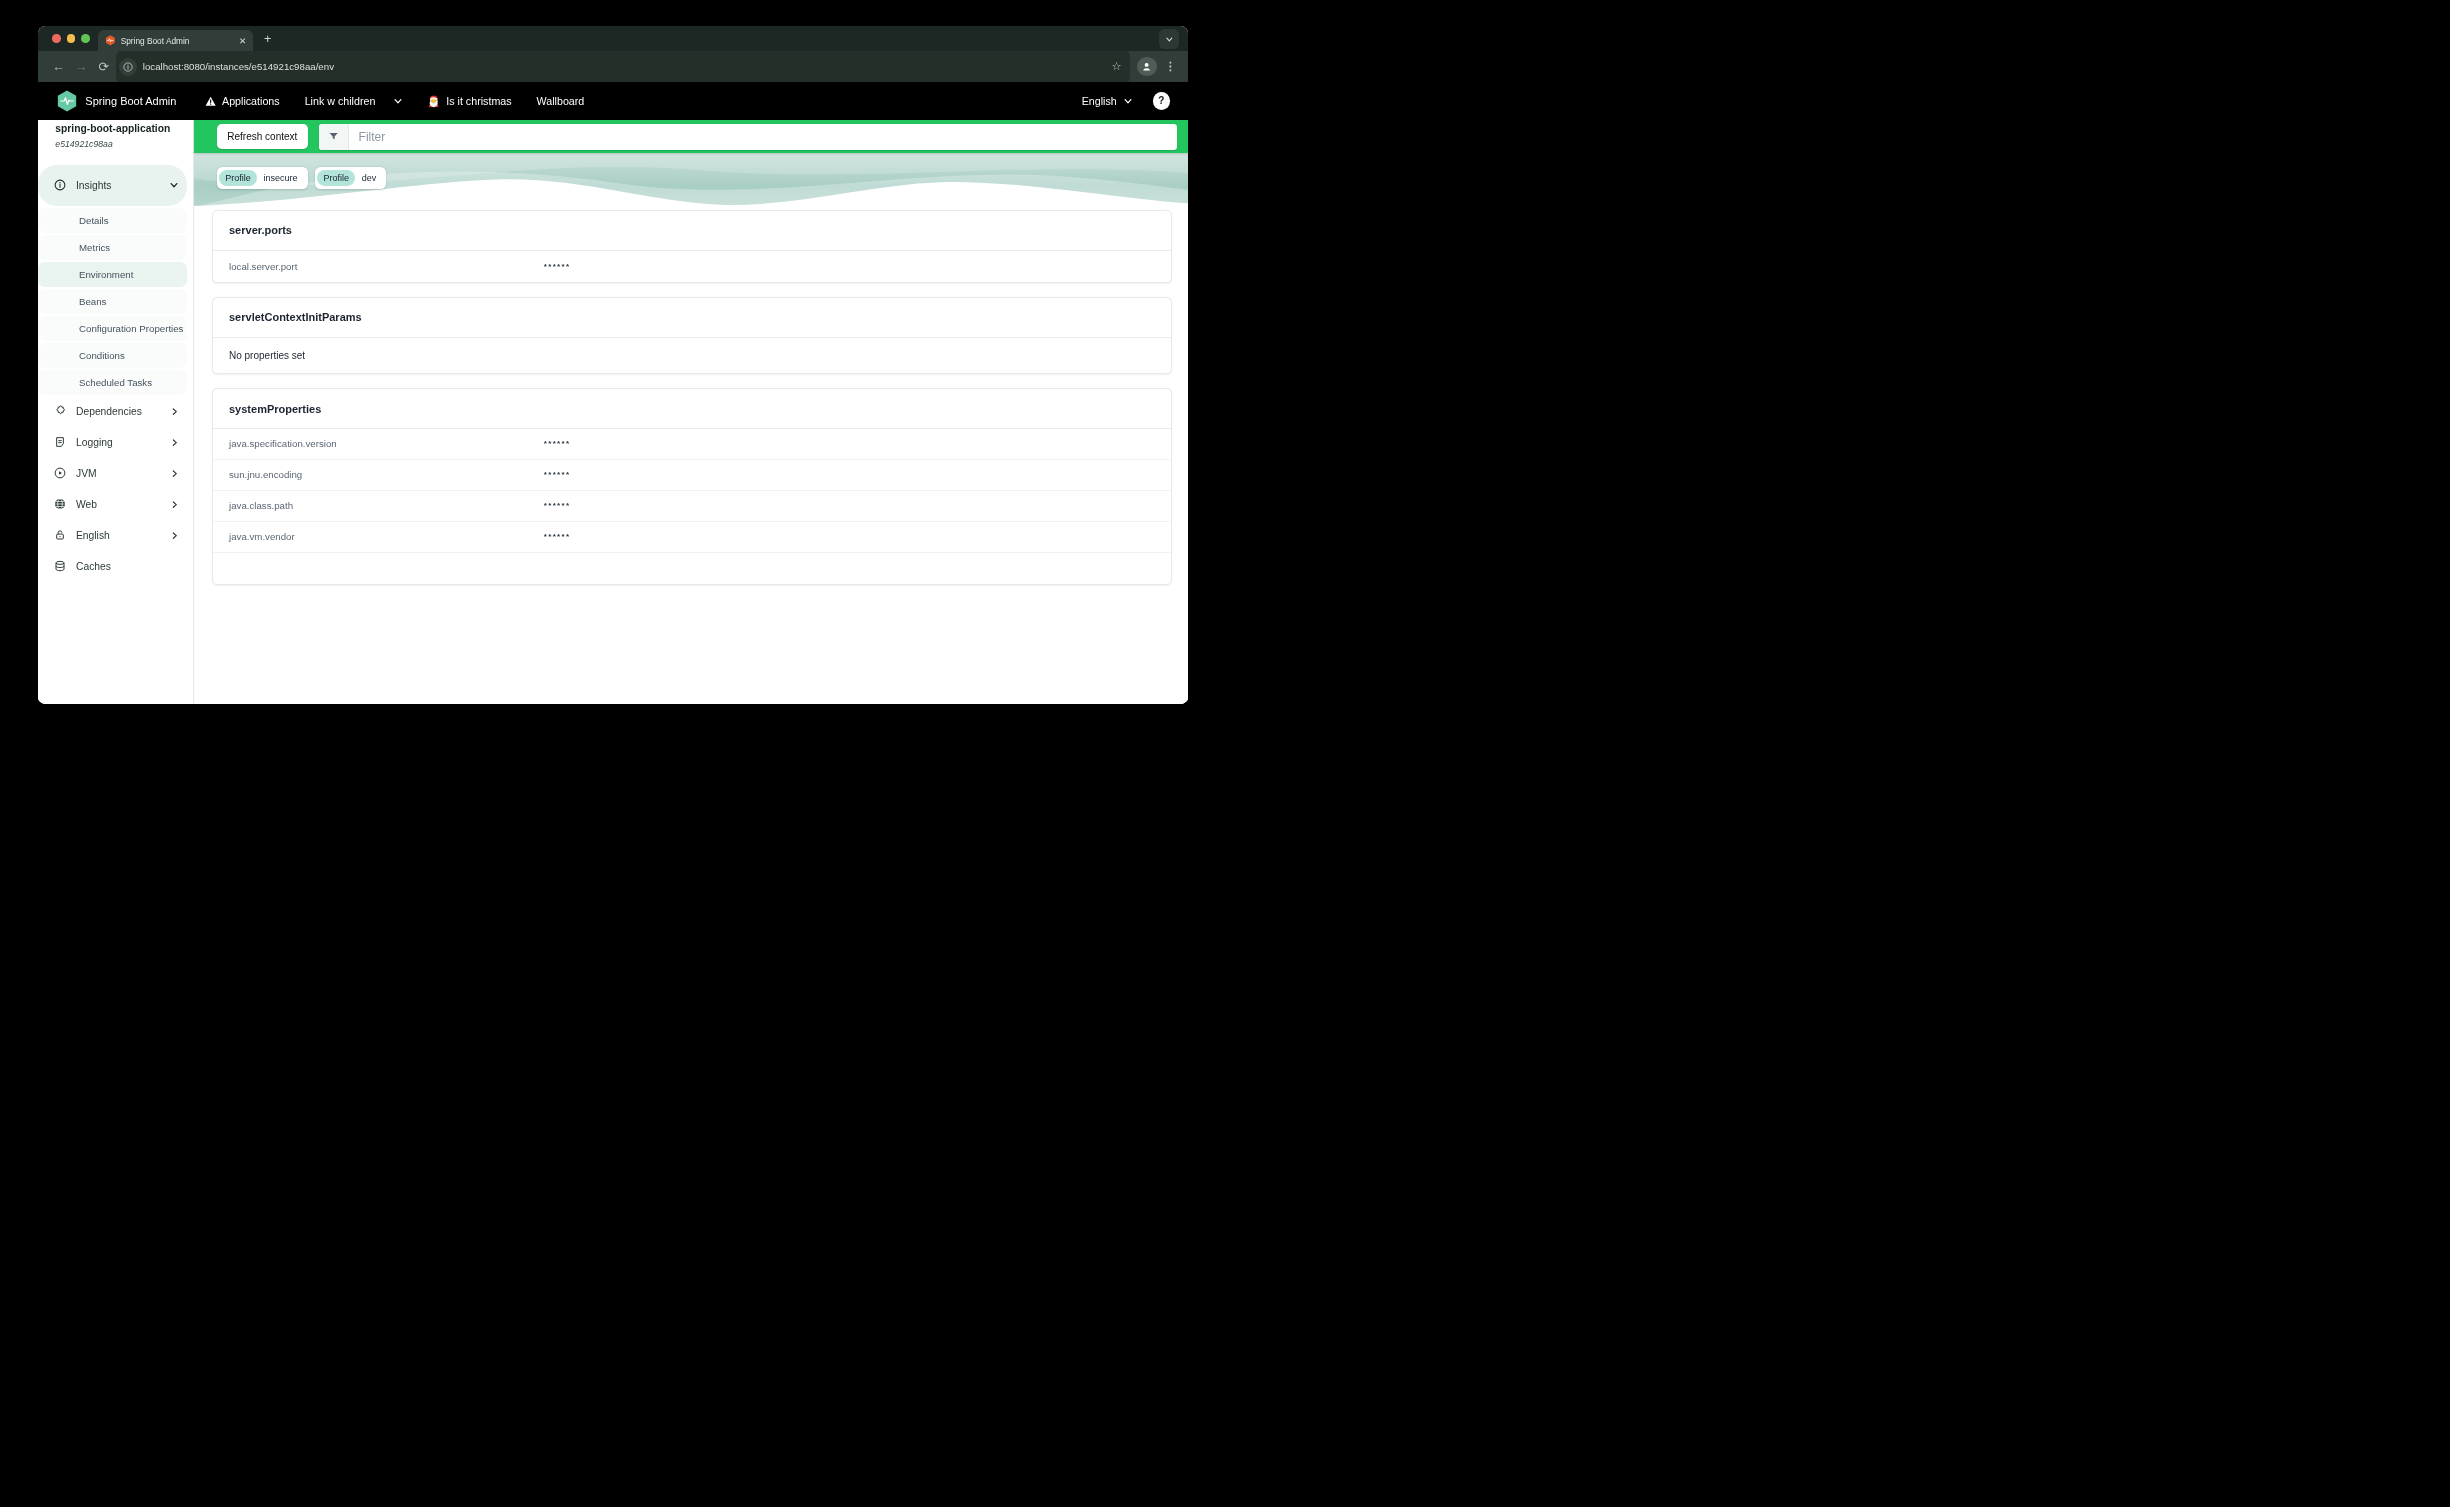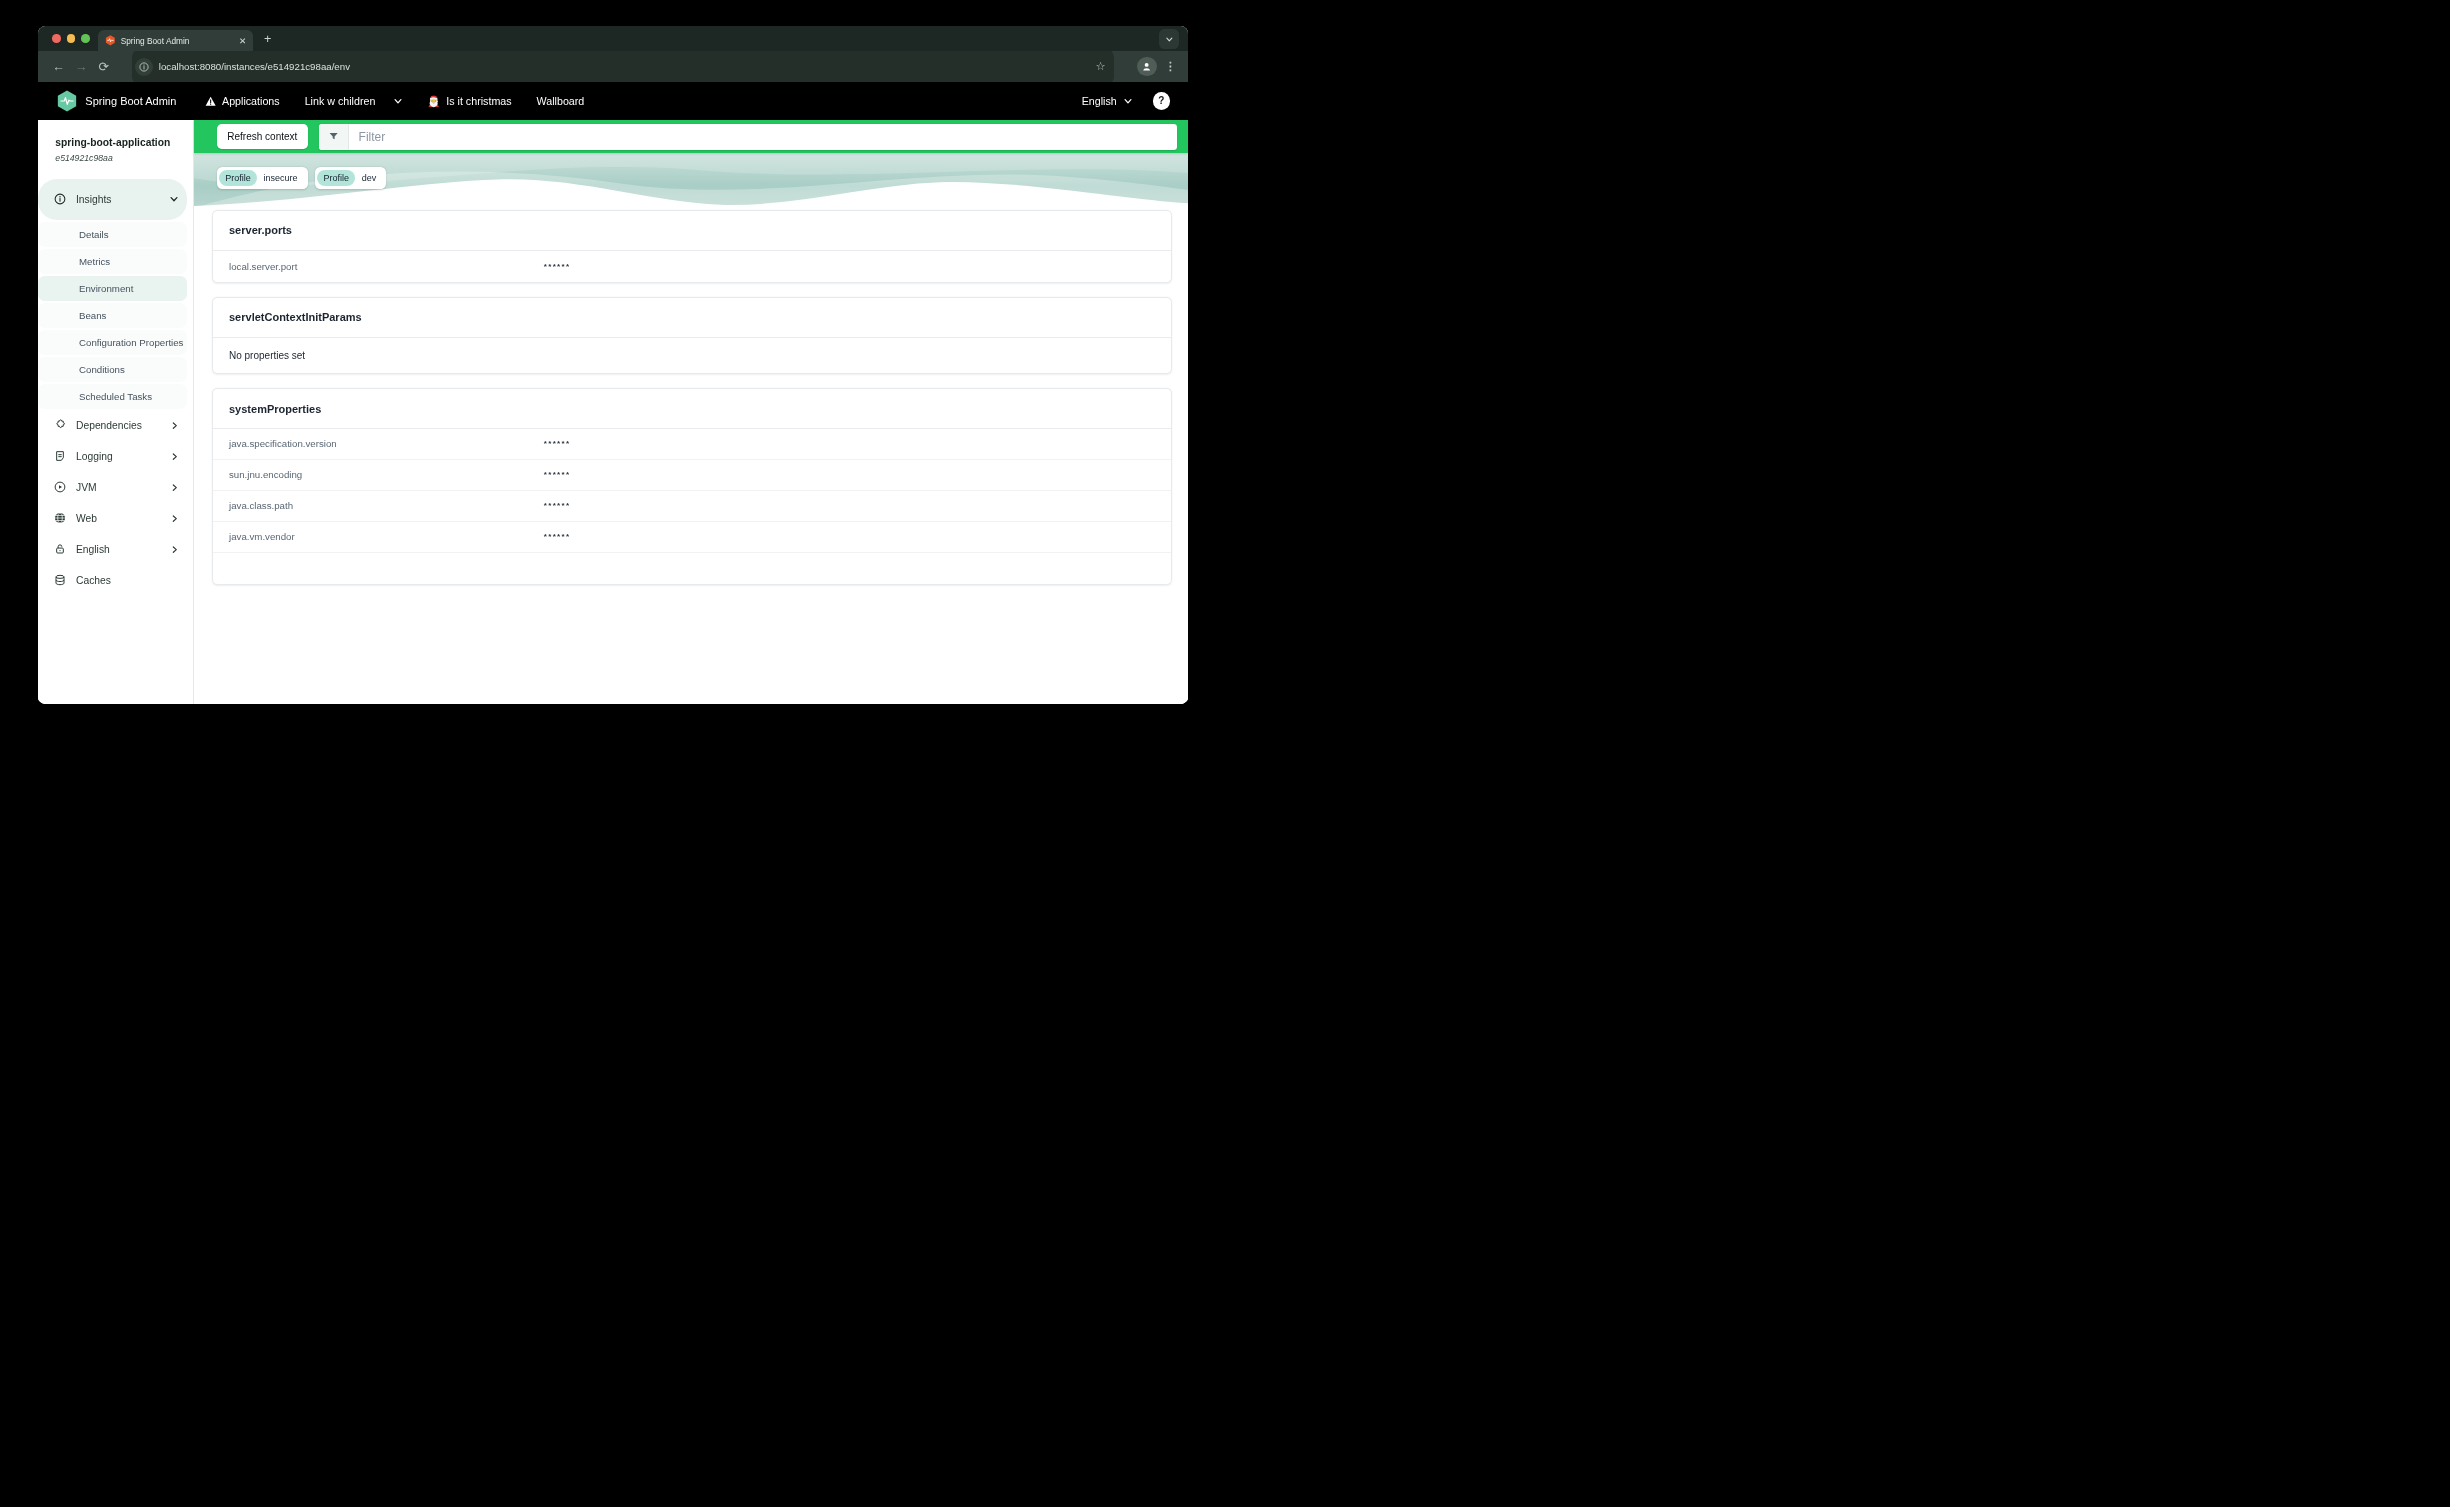--- a/index.html
+++ b/index.html
@@ -17,21 +17,21 @@
          border-radius:6px 6px 0 0; display:flex; align-items:center; gap:5.3px; padding:0 6.7px; }
   .tab-title { color:#e4e9e6; font-size:8.3px; flex:1; white-space:nowrap; overflow:hidden; }
   .tab-close { color:#cfd6d2; font-size:8.7px; cursor:default; }
   .newtab { position:absolute; left:226px; color:#cfd6d2; font-size:12.6px; font-weight:300; }
   .win-chevron { position:absolute; right:8.7px; top:3.3px; width:20px; height:19.3px; border-radius:5.3px;
                  background:#2c3833; display:flex; align-items:center; justify-content:center; }
 
   .toolbar { height:31px; background:#303d38; flex:none; display:flex; align-items:center; padding:0 9.3px; }
   .navbtn { color:#b9c4bf; font-size:12.6px; width:22.6px; text-align:center; }
   .navbtn.dim { color:#6d7a74; }
-  .urlpill { flex:1; height:40px; margin:0 17px; background:#242f2a; border-radius:11.3px;
+  .urlpill { flex:1; height:40px; margin:0 1px; background:#242f2a; border-radius:11.3px;
              display:flex; align-items:center; padding:0 8px 0 2.7px; min-width:0;justify-content:space-between; }
   .info-ic { width:18px; height:18px; border-radius:50%; background:#323f39; color:#cdd5d1;
              display:flex; align-items:center; justify-content:center; }
   .url-text { color:#d9e0dc; font-size:9.7px; margin-left:6px; flex:1; white-space:nowrap; overflow:hidden; }
   .star { color:#c3ccc8; font-size:11.3px; }
   .avatar { width:19.3px; height:19.3px; border-radius:50%; background:#505c56; display:flex;
             align-items:center; justify-content:center; margin:0 5.3px 0 6.7px; }
   .dots { color:#c3ccc8; font-size:11.3px; font-weight:700; letter-spacing:0; padding:0 2.7px; }
 
   
@@ -41,21 +41,21 @@
   .brand-name { font-size:11px; }
   .nav-item { display:flex; align-items:center; gap:5.3px; margin-right:25px; white-space:nowrap; }
   .nav-spacer { flex:1; }
   .lang { display:flex; align-items:center; gap:6px; margin-right:20px; }
   .help { width:17.3px; height:17.3px; border-radius:50%; background:#fff; color:#111; font-weight:700;
           font-size:10px; display:flex; align-items:center; justify-content:center; }
 
   
   .app-body { flex:1; display:flex; min-height:0; background:#fff; }
 
-  .sidebar { width:156px; flex:none; background:#fff; border-right:0.7px solid #e4e8e7; padding-top:17px; overflow:hidden; }
+  .sidebar { width:156px; flex:none; background:#fff; border-right:0.7px solid #e4e8e7; padding-top:3px; overflow:hidden; }
   .app-name { padding-left:17.3px; font-weight:700; font-size:10.3px; color:#17231f; }
   .instance-id { padding-left:17.3px; font-style:italic; font-size:8.7px; color:#3c4a44; margin-top:4.7px; }
   .nav-list { margin-top:16px; }
   .nav-row { display:flex; align-items:center; margin:2px 6px 2px 0; border-radius:6.7px; color:#2c3a34; }
   .nav-group { height:29px; padding:0 8px 0 16px; gap:10px; font-size:10.3px;border-radius:19px; }
   .nav-group.insights { background:#e8f3ef; height:41px; }
   .nav-group .chev { margin-left:auto; }
   .nav-sub { height:25px; padding-left:41px; font-size:9.7px; color:#46525f; background:#fafcfb; }
   .nav-sub.active { background:#e9f4f0; }
   .icn { flex:none; display:flex; }

